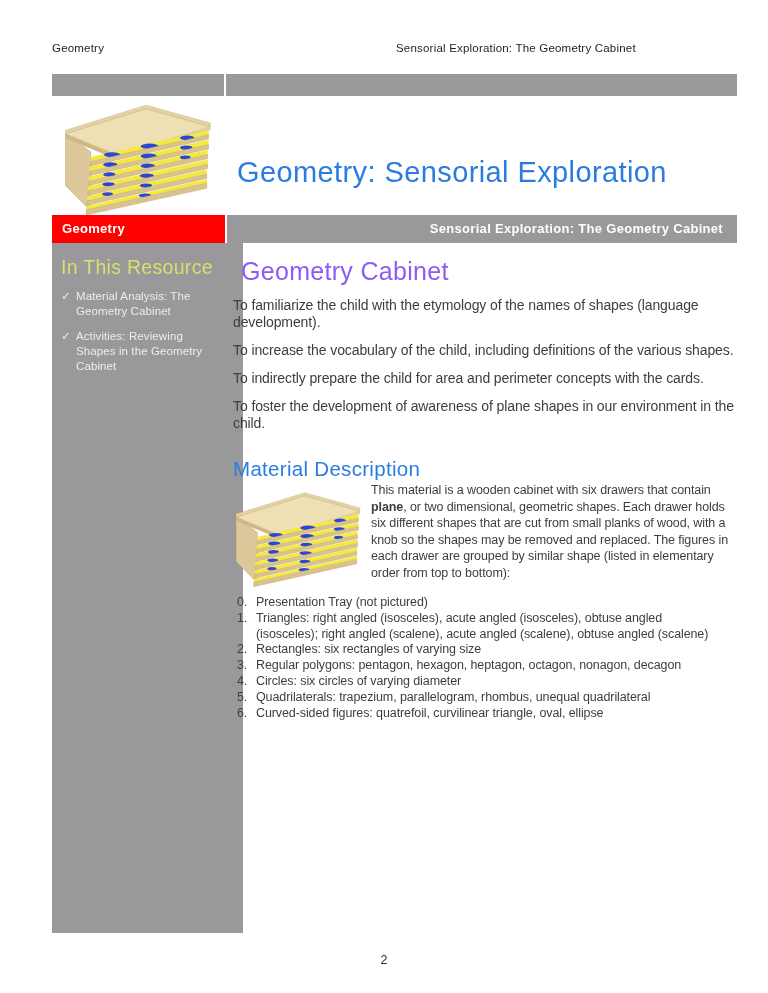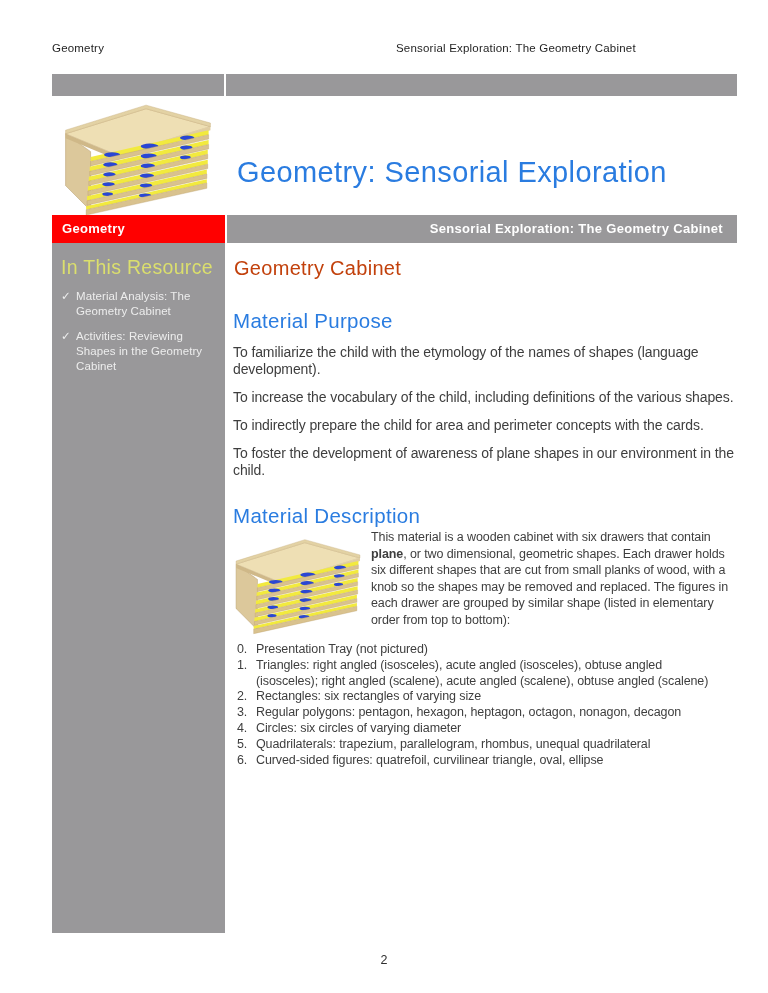--- a/index.html
+++ b/index.html
@@ -25,30 +25,30 @@
     color:#ffffff;font-weight:bold;font-size:13px;line-height:28px;
     padding-left:10px;box-sizing:border-box;letter-spacing:.3px;
   }
   .bar-gray{
     position:absolute;left:227px;top:215px;width:510px;height:28px;background:#99989a;
     color:#ffffff;font-weight:bold;font-size:13px;line-height:28px;text-align:right;
     padding-right:14px;box-sizing:border-box;letter-spacing:.3px;
   }
   
   .sidebar{
-    position:absolute;left:52px;top:243px;width:173px;height:690px;background:#99989a;
+    position:absolute;left:52px;top:243px;width:191px;height:690px;background:#99989a;
     box-sizing:border-box;padding:13px 8px 0 9px;
   }
   .sb-head{color:#dbdf6d;font-size:19.5px;letter-spacing:.3px;}
   .sb-item{display:flex;margin-top:10px;color:#ededed;font-size:11.5px;line-height:15px;max-width:150px;}
   .sb-check{width:15px;flex:none;}
   .sb-label{flex:1;max-width:128px;letter-spacing:.1px;}
   
   .main{position:absolute;left:233px;top:243px;width:505px;}
-  .h1{font-size:20px;color:#c2410c;margin:14px 0 0 1px;letter-spacing:.3px;}
+  .h1{font-size:25px;color:#8b5cf6;margin:14px 0 0 8px;letter-spacing:.3px;}
   .h2{font-size:20.5px;color:#2a7ce0;margin:29px 0 0 0;letter-spacing:.3px;}
   .h2.desc{margin-top:25px;}
   .body-p{font-size:14px;line-height:17px;color:#3e3e3e;margin:11px 0 0 0;letter-spacing:-0.1px;}
   .desc-row{display:flex;margin-top:1px;}
   .cab-small{flex:none;width:130px;height:110px;margin-right:8px;}
   .desc-text{flex:1;font-size:12.5px;line-height:16.5px;color:#3e3e3e;letter-spacing:-0.1px;max-width:367px;}
   .shape-list{margin-top:3px;}
   .li{display:flex;font-size:12.5px;line-height:15.8px;color:#3e3e3e;letter-spacing:-0.1px;}
   .li-num{width:23px;flex:none;padding-left:4px;box-sizing:border-box;}
   .li-text{flex:1;max-width:467px;}
@@ -127,21 +127,20 @@
     </div>
     <div class="sb-item">
       <span class="sb-check">✓</span>
       <span class="sb-label">Activities: Reviewing Shapes in the Geometry Cabinet</span>
     </div>
   </div>
 
   <div class="main">
     <div class="h1">Geometry Cabinet</div>
 
-    <div class="h2">Material Purpose</div>
     <p class="body-p">To familiarize the child with the etymology of the names of shapes (language development).</p>
     <p class="body-p">To increase the vocabulary of the child, including definitions of the various shapes.</p>
     <p class="body-p">To indirectly prepare the child for area and perimeter concepts with the cards.</p>
     <p class="body-p">To foster the development of awareness of plane shapes in our environment in the child.</p>
 
     <div class="h2 desc">Material Description</div>
 
     <div class="desc-row">
       <svg class="cab-small" viewBox="0 0 170 132" aria-hidden="true">
         <use href="#cabinet"></use>

